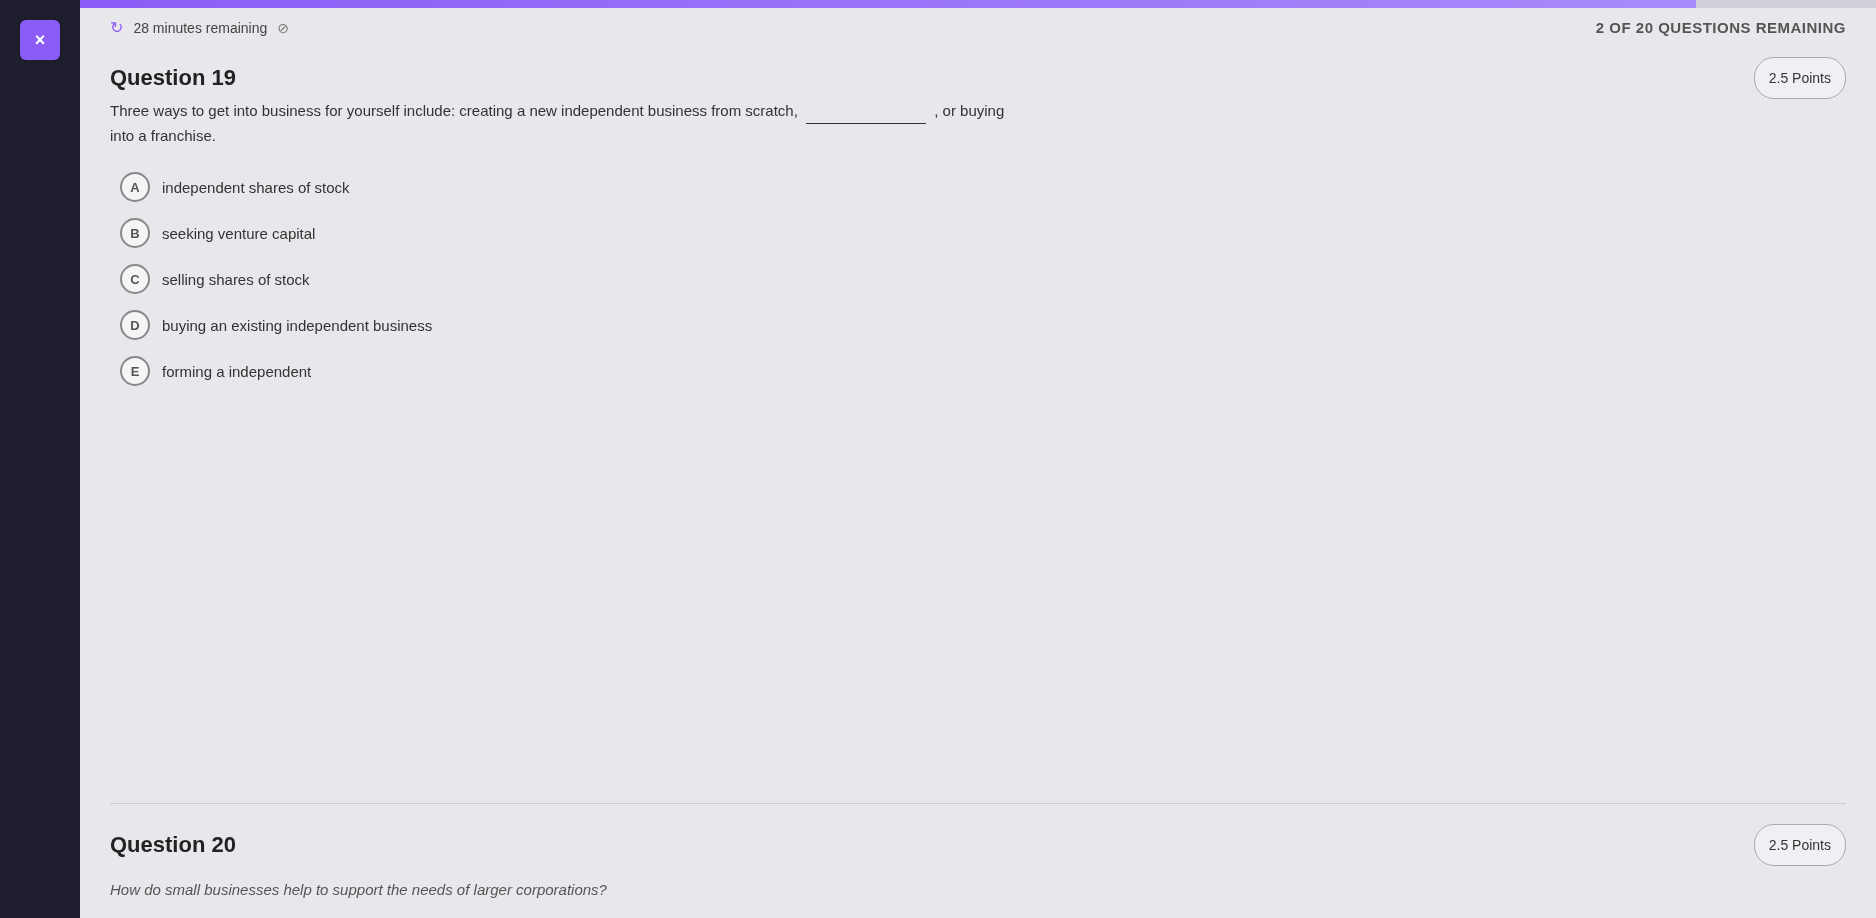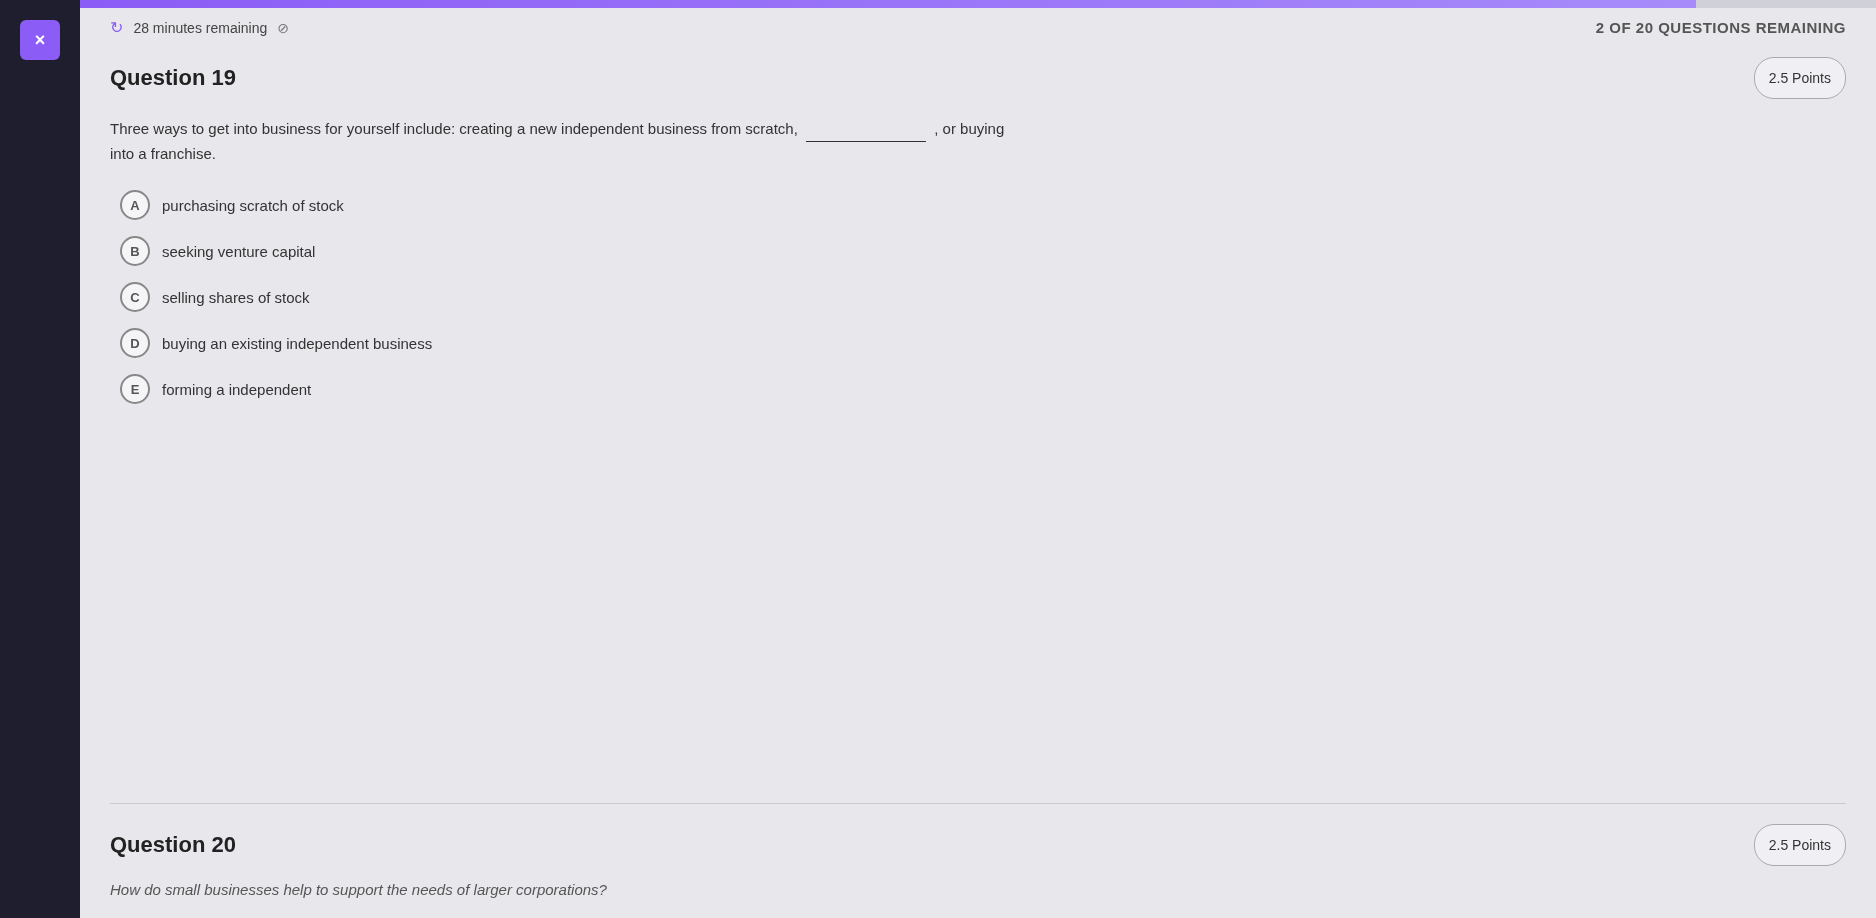--- a/index.html
+++ b/index.html
@@ -79,21 +79,20 @@
       letter-spacing: 0.5px;
     }
     .question-container {
       padding: 10px 30px 20px 30px;
       flex: 1;
     }
     .question-header {
       display: flex;
       justify-content: space-between;
       align-items: center;
-      margin-bottom: 18px;
     }
     .question-title {
       font-size: 22px;
       font-weight: bold;
       color: #222;
     }
     .points-badge {
       border: 1px solid #aaa;
       border-radius: 20px;
       padding: 12px 14px;
@@ -203,21 +202,21 @@
       <span>Three ways to get into business for yourself include: creating a new independent business from scratch,</span>
       <span class="blank-line">&nbsp;</span>
       <span>, or buying into a franchise.</span>
     </div>
 
     <div class="options-list">
       <div class="option-item">
         <div class="option-circle">
           <span>A</span>
         </div>
-        <span class="option-text">purchasing scratch of stock</span>
+        <span class="option-text">independent shares of stock</span>
       </div>
       <div class="option-item">
         <div class="option-circle">
           <span>B</span>
         </div>
         <span class="option-text">seeking venture capital</span>
       </div>
       <div class="option-item">
         <div class="option-circle">
           <span>C</span>

